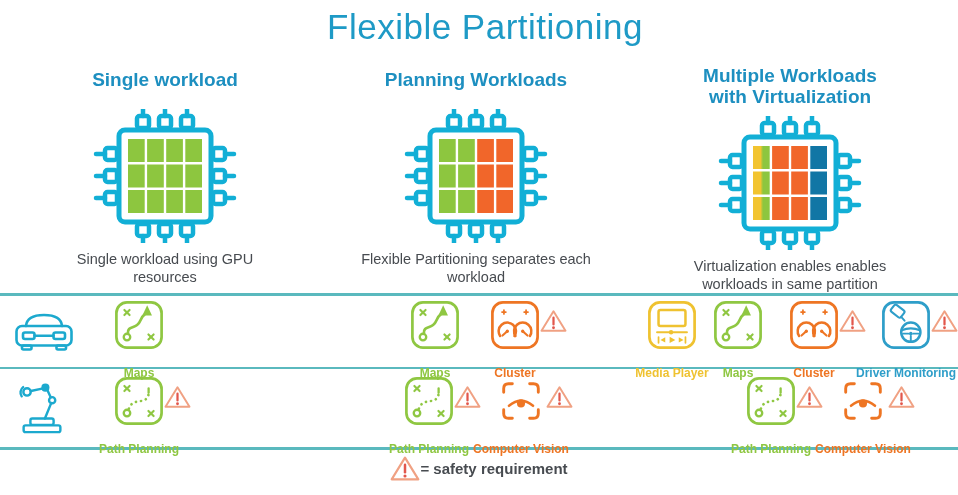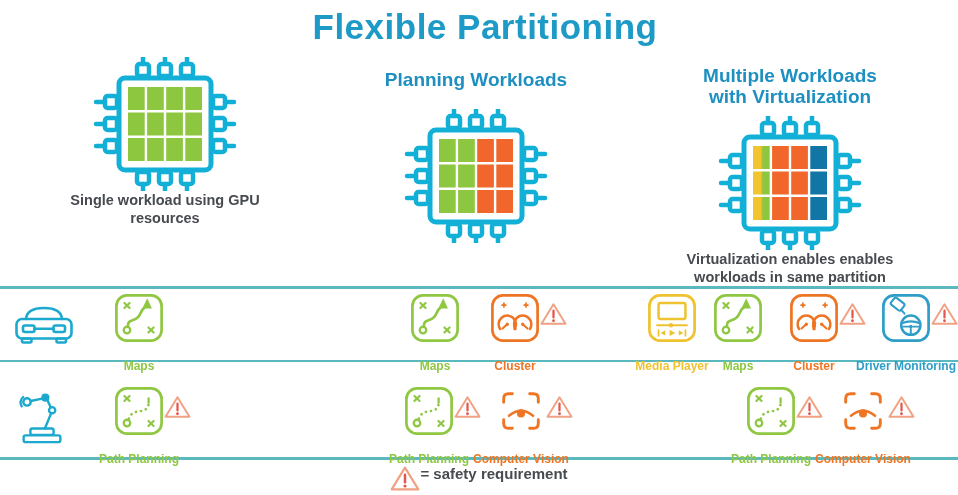--- a/index.html
+++ b/index.html
@@ -1,52 +1,52 @@
 <!DOCTYPE html>
 <html><head>
 <meta charset="utf-8">
 <style>
   html,body{margin:0;padding:0;background:#fff;}
   .stage{position:relative;width:958px;height:495px;background:#fff;overflow:hidden;
          font-family:"Liberation Sans","DejaVu Sans",sans-serif;}
   .title{margin-top:7px;height:44px;text-align:center;font-size:35px;color:#1e9ac6;
-         font-weight:bold;letter-spacing:.5px;padding-left:12px;}
+         font-weight:normal;letter-spacing:.5px;padding-left:12px;}
   .top-grid{display:grid;grid-template-columns:330px 292px 336px;margin-top:2px;}
   .col{display:flex;flex-direction:column;align-items:center;}
   .col-header{min-height:52px;display:flex;align-items:center;justify-content:center;
               text-align:center;font-size:19px;font-weight:bold;color:#1d8fc0;line-height:21px;}
   .col-header.narrow{max-width:200px;margin-top:7px;}
   .chip{width:152px;height:134px;margin-top:4px;}
-  .col-desc{margin-top:0;text-align:center;font-size:14.5px;font-weight:bold;
+  .col-desc{margin-top:7px;text-align:center;font-size:14.5px;font-weight:normal;
             color:#474b50;line-height:18px;}
   .hr{height:2.5px;background:#5ab9be;width:958px;}
   .app-row{display:grid;grid-template-columns:84px 246px 290px 338px;align-items:start;}
   .row-lead{display:flex;align-items:flex-start;}
   .cell{display:flex;align-items:flex-start;}
   .r1{height:67px;padding-top:4px;}
-  .r2{height:71px;padding-top:24px;}
+  .r2{height:71px;padding-top:7px;}
   .cell.left{justify-content:flex-start;padding-left:30px;}
   .cell.mid{justify-content:center;gap:30px;}
   .cell.wide{justify-content:center;gap:16px;}
   .cell.wide2{justify-content:center;gap:16px;padding-left:56px;}
   .app{position:relative;display:flex;flex-direction:column;align-items:center;width:50px;}
   .app-icon{width:50px;height:50px;display:block;}
   .warn{position:absolute;left:50px;top:9px;width:27px;height:24px;}
   .after-warn{margin-left:26px;}
   .group-gap{margin-left:10px;}
   .app-label{margin-top:16px;font-size:12px;font-weight:bold;white-space:nowrap;line-height:15px;}
   .c-green{color:#8fc742;}
   .c-orange{color:#ee7523;}
   .c-yellow{color:#efc230;}
   .c-blue{color:#2e9ec9;}
   .c-blue2{color:#2187bc;}
   .c-cyan{color:#1ca9ce;}
   .car-svg{width:64px;height:46px;margin:9px 0 0 12px;}
   .robot-svg{width:58px;height:58px;margin:1px 0 0 13px;}
-  .legend{margin-top:5px;display:flex;align-items:flex-start;justify-content:center;}
+  .legend{margin-top:5px;display:flex;align-items:center;justify-content:center;}
   .legend-warn{width:30px;height:27px;}
   .legend-text{font-size:15px;font-weight:bold;color:#474b50;}
   .defs{position:absolute;width:0;height:0;overflow:hidden;}
 </style>
 </head>
 <body>
 
 <svg class="defs" xmlns="http://www.w3.org/2000/svg">
   <defs>
     <linearGradient id="gradYG" x1="0" y1="0" x2="1" y2="0">
@@ -220,20 +220,21 @@
     </symbol>
   </defs>
 </svg>
 
 <div class="stage">
 
   <div class="title">Flexible Partitioning</div>
 
   <div class="top-grid">
     <div class="col">
+      <div class="col-header">Single workload</div>
       <svg class="chip" viewBox="0 0 152 134">
         <use href="#chip-frame"></use>
         <g>
           <rect x="39" y="30" width="16.7" height="23" fill="#8dc63f"></rect>
           <rect x="58.1" y="30" width="16.7" height="23" fill="#8dc63f"></rect>
           <rect x="77.2" y="30" width="16.7" height="23" fill="#8dc63f"></rect>
           <rect x="96.3" y="30" width="16.7" height="23" fill="#8dc63f"></rect>
           <rect x="39" y="55.5" width="16.7" height="23" fill="#8dc63f"></rect>
           <rect x="58.1" y="55.5" width="16.7" height="23" fill="#8dc63f"></rect>
           <rect x="77.2" y="55.5" width="16.7" height="23" fill="#8dc63f"></rect>
@@ -259,20 +260,21 @@
           <rect x="39" y="55.5" width="16.7" height="23" fill="#8dc63f"></rect>
           <rect x="58.1" y="55.5" width="16.7" height="23" fill="#8dc63f"></rect>
           <rect x="77.2" y="55.5" width="16.7" height="23" fill="#f1662a"></rect>
           <rect x="96.3" y="55.5" width="16.7" height="23" fill="#f1662a"></rect>
           <rect x="39" y="81" width="16.7" height="23" fill="#8dc63f"></rect>
           <rect x="58.1" y="81" width="16.7" height="23" fill="#8dc63f"></rect>
           <rect x="77.2" y="81" width="16.7" height="23" fill="#f1662a"></rect>
           <rect x="96.3" y="81" width="16.7" height="23" fill="#f1662a"></rect>
         </g>
       </svg>
+      <div class="col-desc" style="max-width:245px">Flexible Partitioning separates each workload</div>
     </div>
 
     <div class="col">
       <div class="col-header narrow">Multiple Workloads with Virtualization</div>
       <svg class="chip" viewBox="0 0 152 134">
         <use href="#chip-frame"></use>
         <g>
           <rect x="39" y="30" width="16.7" height="23" fill="url(#gradYG)"></rect>
           <rect x="58.1" y="30" width="16.7" height="23" fill="#f1662a"></rect>
           <rect x="77.2" y="30" width="16.7" height="23" fill="#f1662a"></rect>

